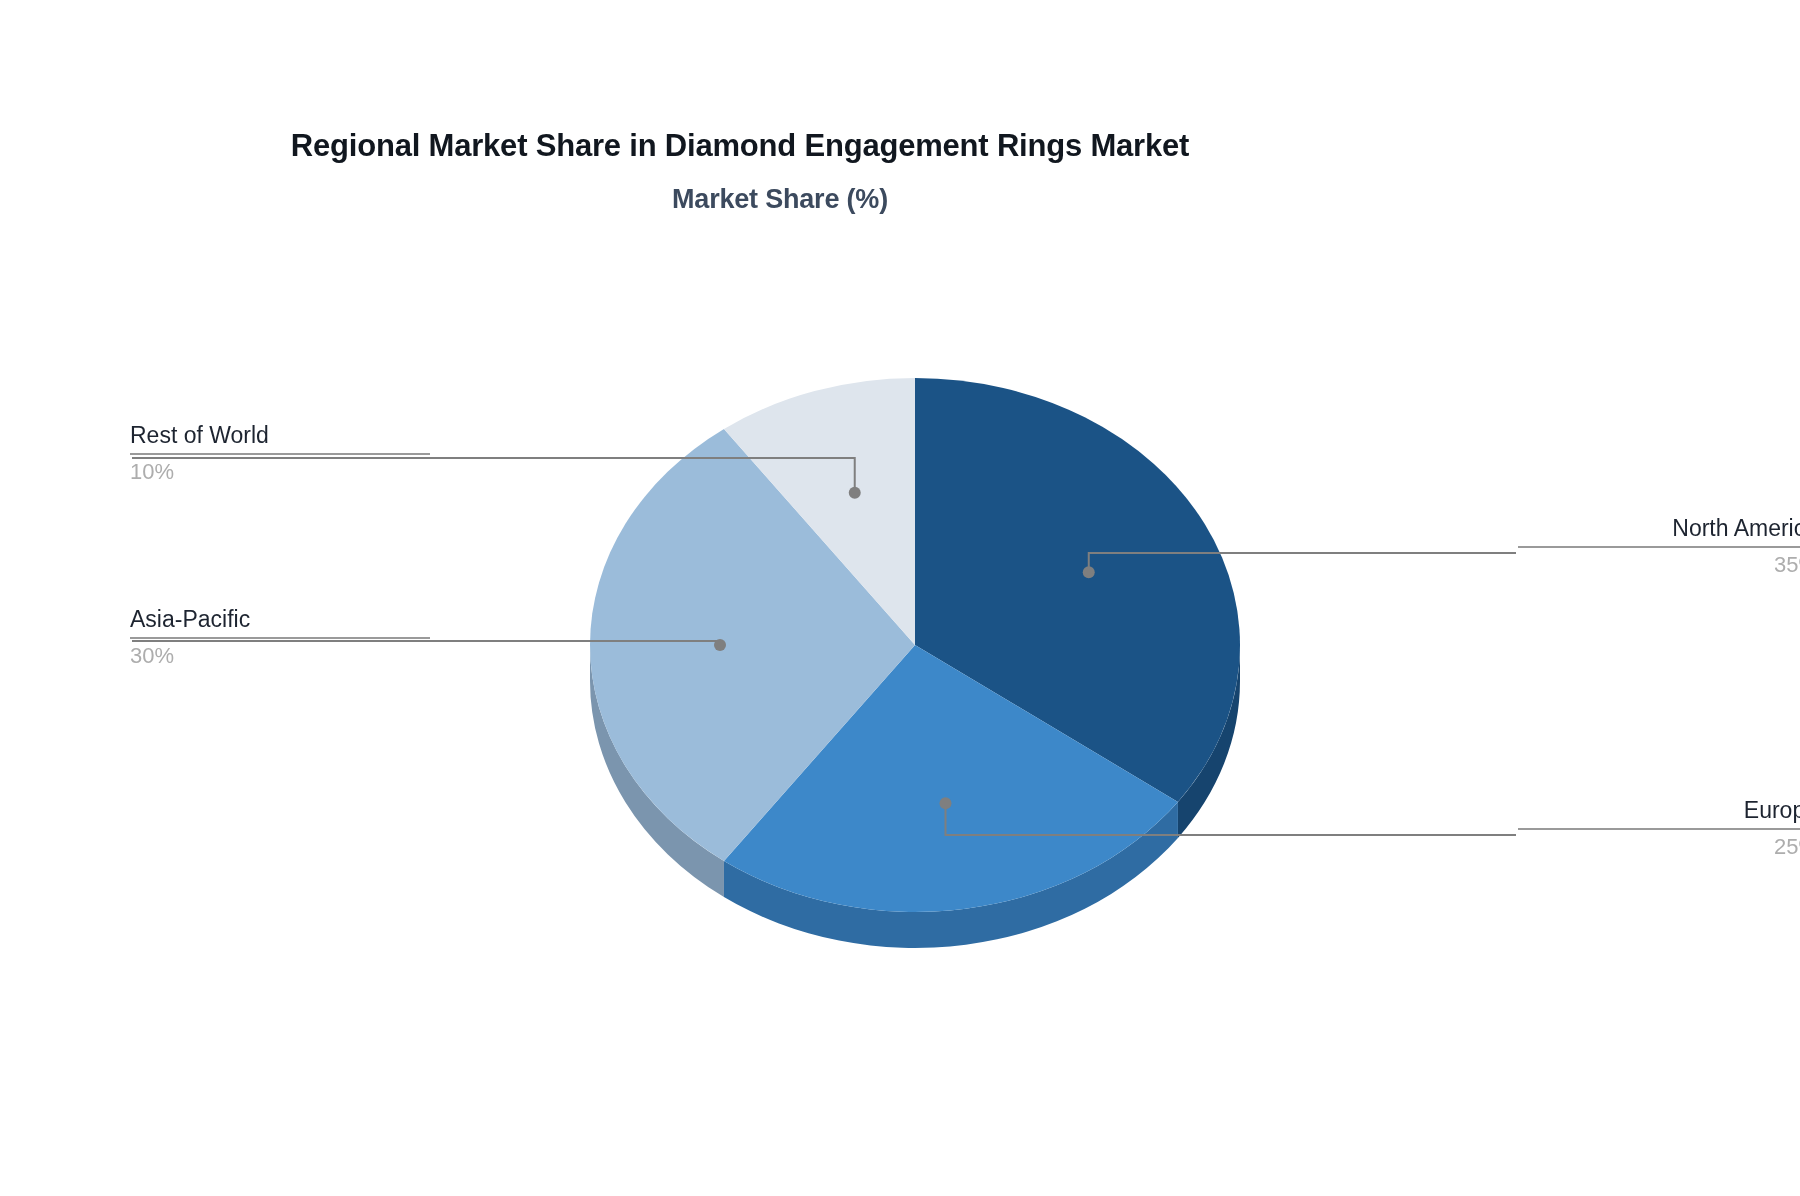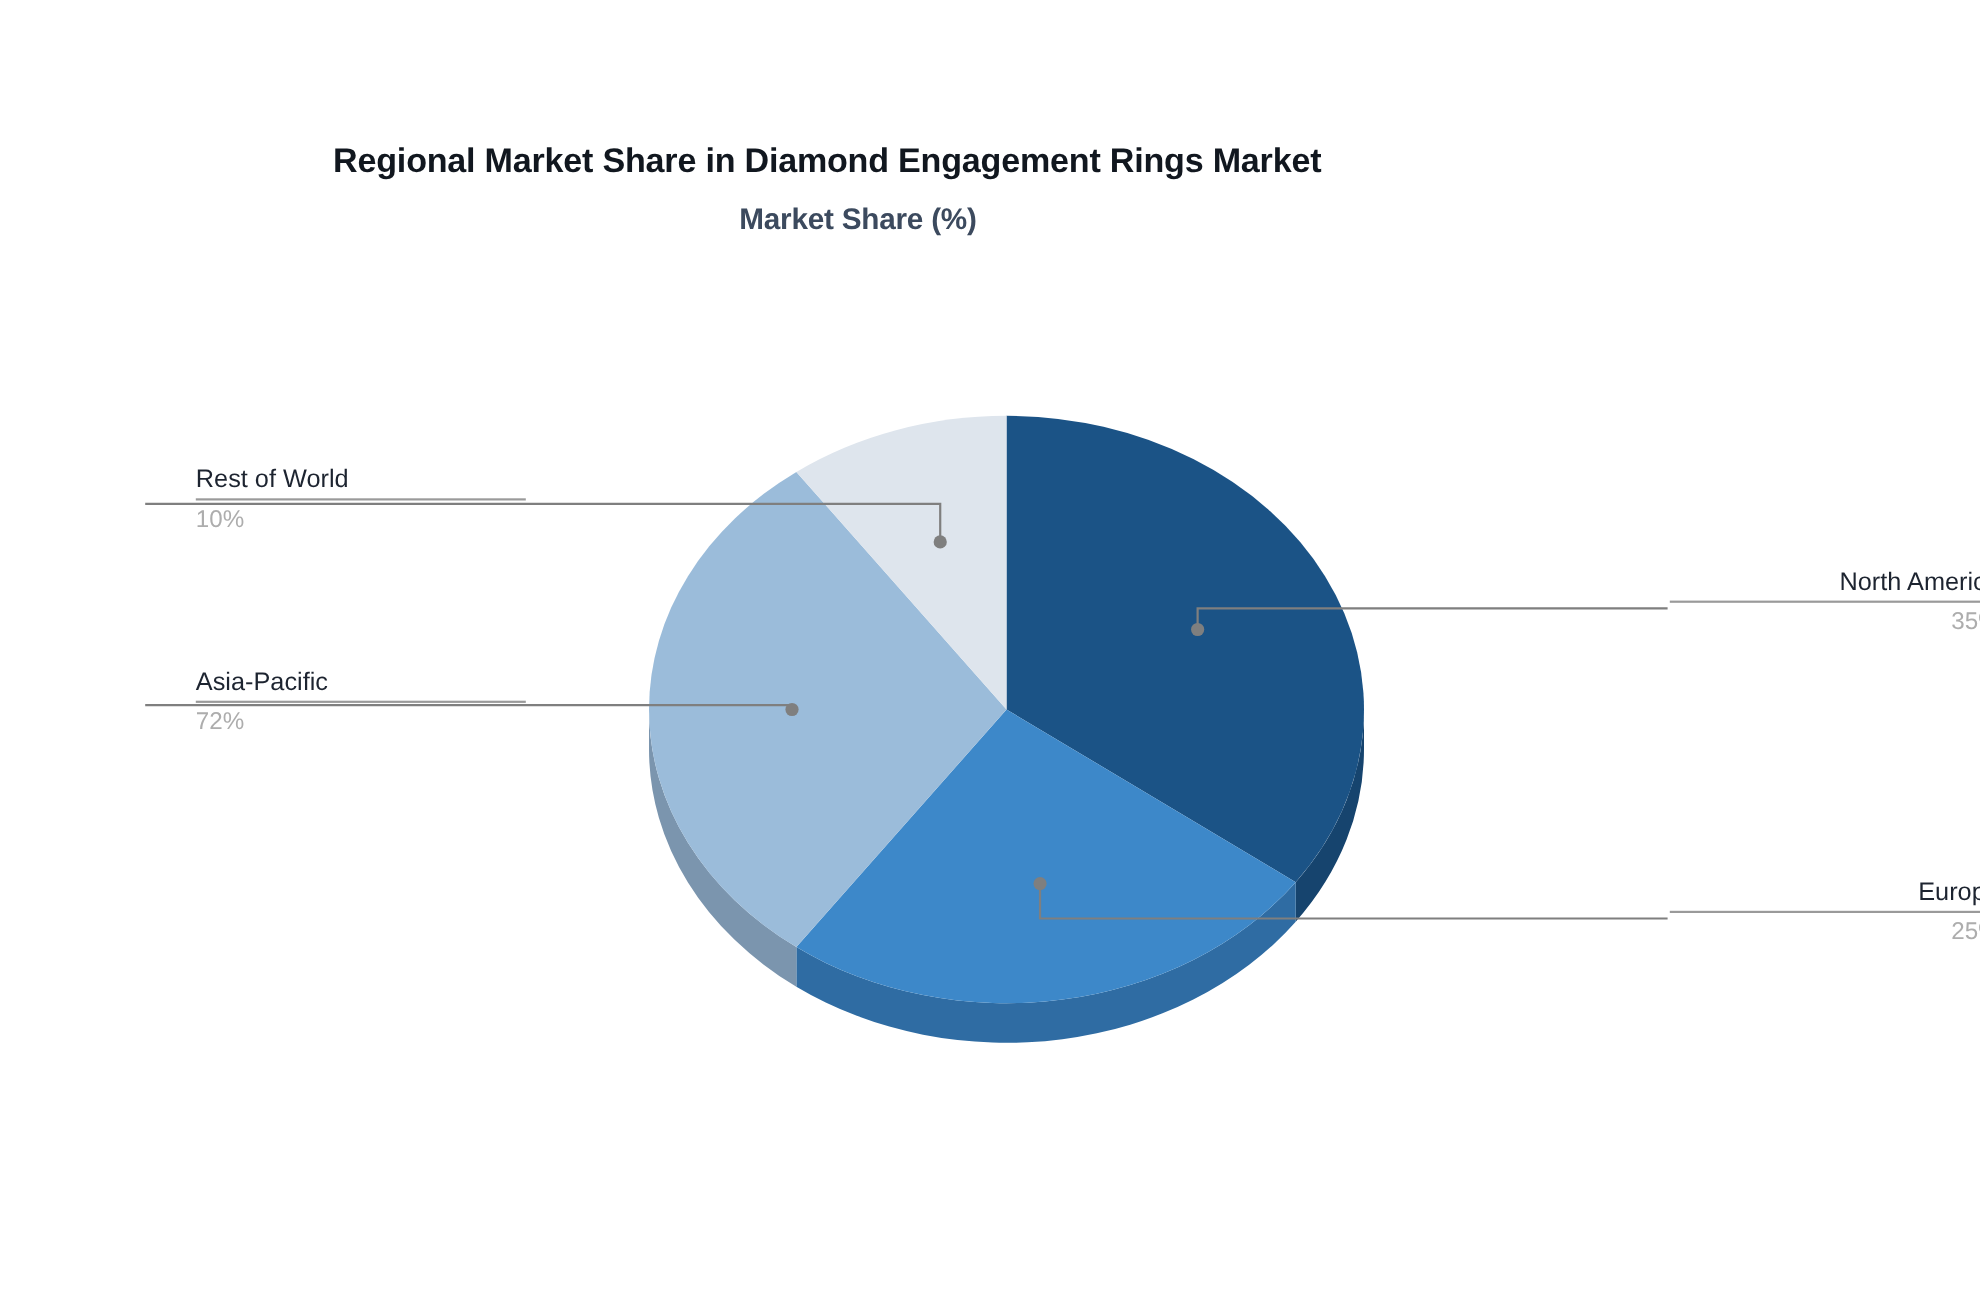--- a/index.html
+++ b/index.html
@@ -24,21 +24,20 @@
   #title {
     position: absolute;
     top: 128px;
     left: 0;
     width: 1480px;
     text-align: center;
     font-size: 31px;
     font-weight: bold;
     color: #11171f;
     letter-spacing: -0.2px;
-    margin-left: 12px;
   }
   #subtitle {
     position: absolute;
     top: 184px;
     left: 0;
     width: 1560px;
     text-align: center;
     font-size: 27px;
     font-weight: bold;
     color: #3c4a5e;
@@ -75,21 +74,21 @@
     background: #9a9a9a;
     margin: 3px 0 2px 0;
     width: 100%;
   }
   .callout .c-val {
     font-size: 22px;
     color: #adadad;
     line-height: 30px;
   }
   .callout.right { text-align: right; }
-  .callout.left  { text-align: left; margin-left: 48px; }
+  .callout.left  { text-align: left; }
 
   #callout-north-america { left: 1518px; top: 513px; }
   #callout-europe        { left: 1518px; top: 795px; }
   #callout-rest-of-world { left: 130px;  top: 420px; }
   #callout-asia-pacific  { left: 130px;  top: 604px; }
 
   
   #logo {
     position: absolute;
     left: 1379px;
@@ -167,17 +166,17 @@
 
   <div class="callout left" id="callout-rest-of-world">
     <div class="c-name">Rest of World</div>
     <div class="c-rule"></div>
     <div class="c-val">10%</div>
   </div>
 
   <div class="callout left" id="callout-asia-pacific">
     <div class="c-name">Asia-Pacific</div>
     <div class="c-rule"></div>
-    <div class="c-val">72%</div>
+    <div class="c-val">30%</div>
   </div>
 
 
 </div>
 
 </body></html>

